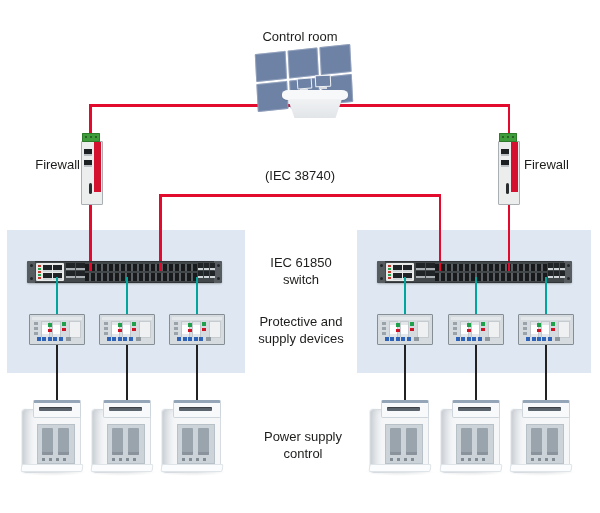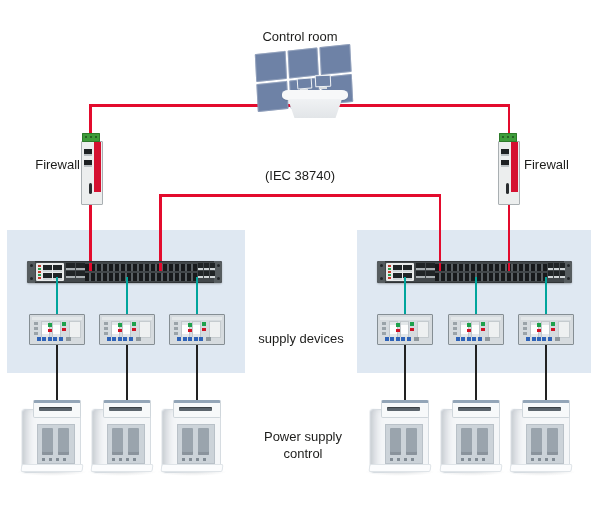--- a/index.html
+++ b/index.html
@@ -262,20 +262,24 @@
     <span class="p8">
         <span class="port"></span>
         <span class="port"></span>
         <span class="port"></span>
       <span class="port"></span>
         <span class="port"></span>
         <span class="port"></span>
       </span>
   </div>
 
+  <div class="lbl" style="left:245px;top:254px;width:112px;">
+    <span>IEC 61850</span><br>
+    <span>switch</span>
+  </div>
 
   <div class="relay" style="left:29px;">
     <i class="top"></i>
       <i class="btn b1"></i>
       <i class="btn b2"></i>
       <i class="btn b3"></i>
     <i class="disp d1"></i>
       <i class="disp d2"></i>
       <i class="gsq"></i>
       <i class="rsq"></i>
@@ -355,21 +359,21 @@
       <i class="gsq"></i>
       <i class="rsq"></i>
     <i class="gled"></i>
       <i class="rled"></i>
       <i class="pnl"></i>
       <i class="keys"></i>
       <i class="gkey"></i>
     </div>
 
   <div class="lbl" style="left:245px;top:313px;width:112px;">
-    <br>
+    <span>Protective and</span><br>
     <span>supply devices</span>
   </div>
 
   <div class="cab" style="left:21px;">
     <span class="shadow"></span>
       <span class="shell"></span>
       <span class="base"></span>
     <span class="window">
         <span class="mod m1"></span>
         <span class="mod m2"></span>

